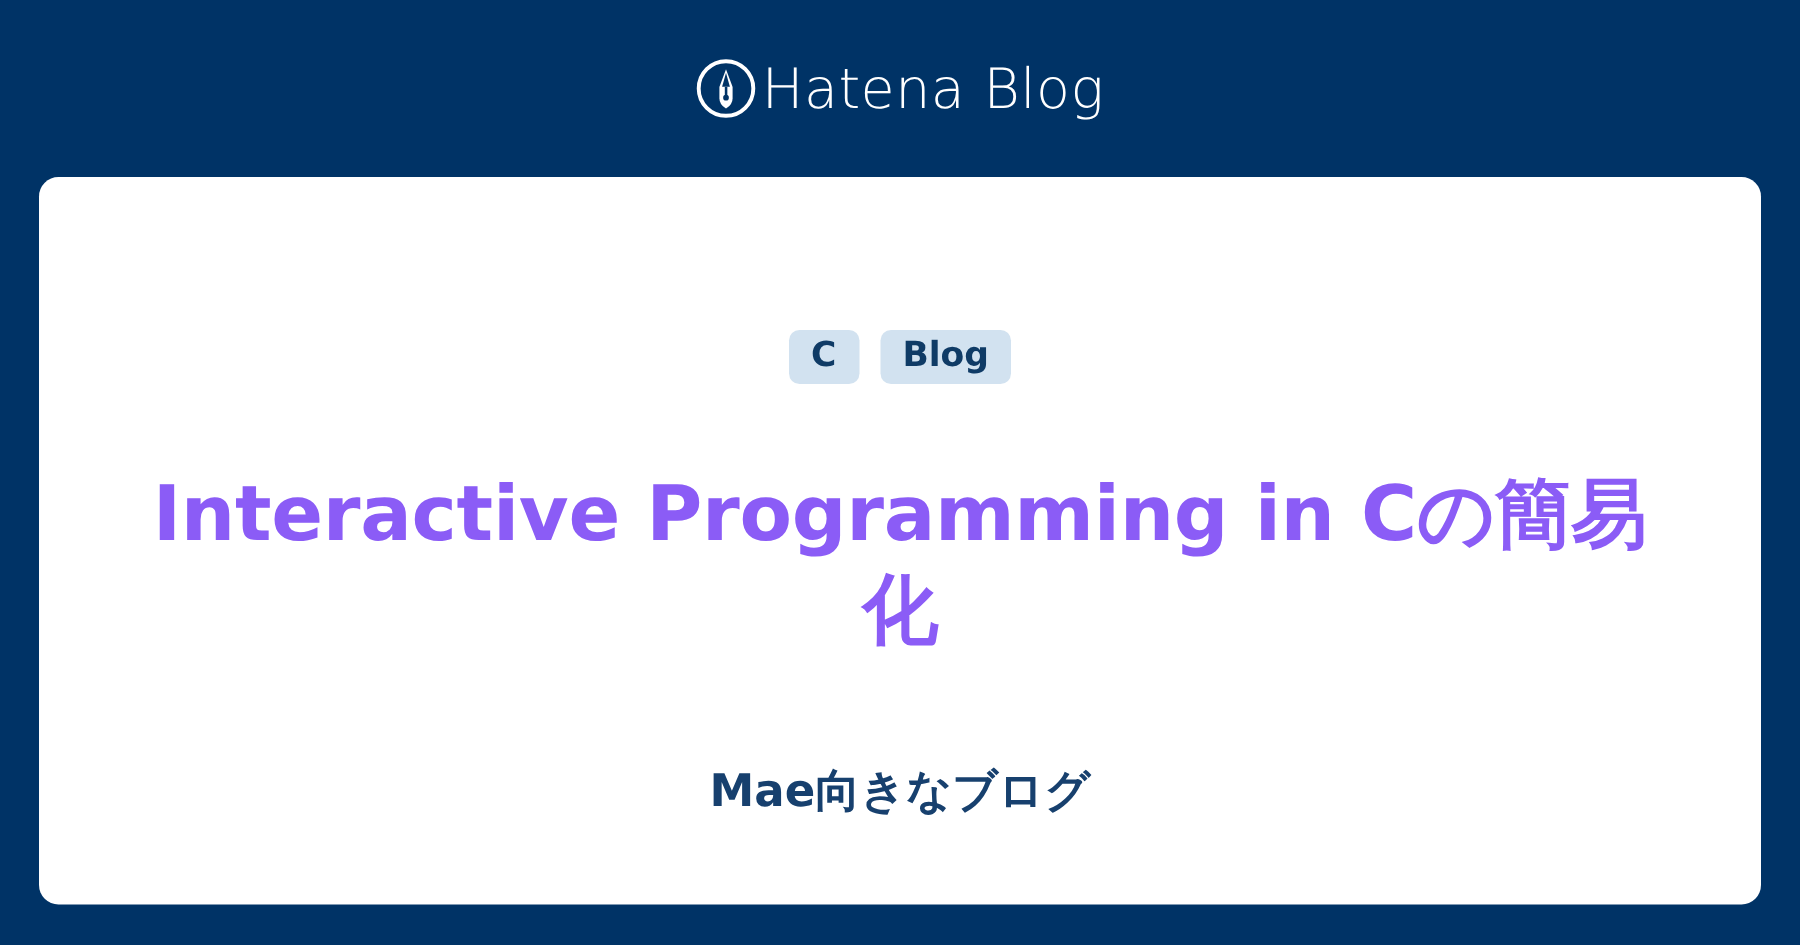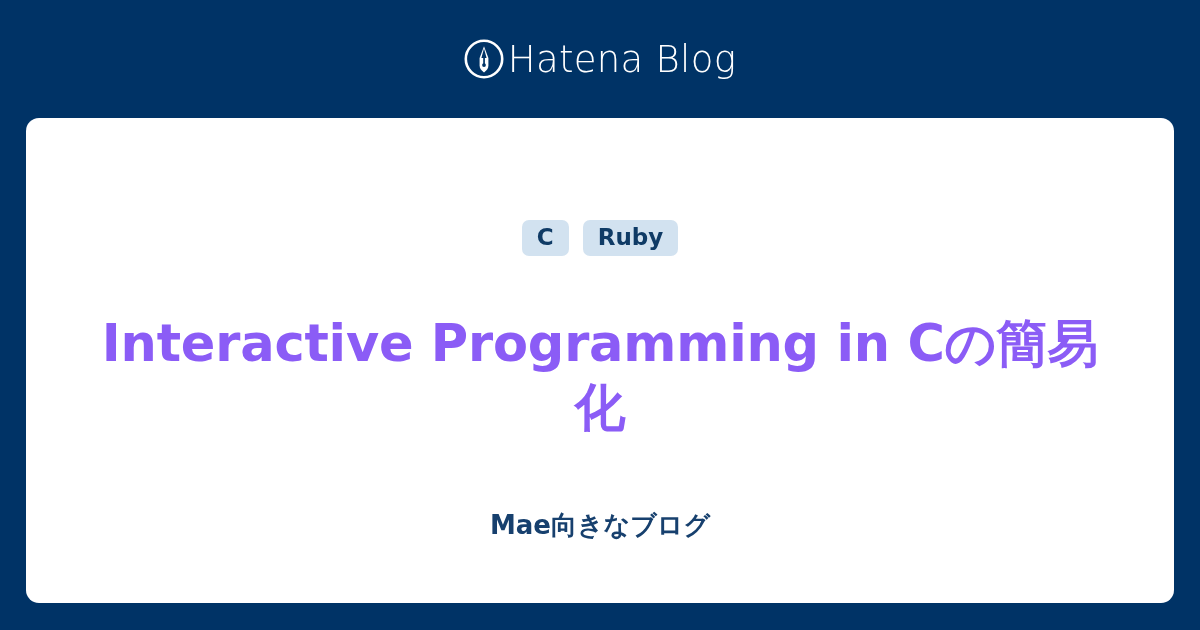--- a/index.html
+++ b/index.html
@@ -107,21 +107,21 @@
   }
 
   
   .blog-name {
     position: absolute;
     top: 392px;
     left: 0;
     width: 100%;
     text-align: center;
     color: #17406e;
-    font-size: 26px;
+    font-size: 30px;
     font-weight: bold;
     line-height: 1.2;
     font-family: "DejaVu Sans", "Liberation Sans", sans-serif;
   }
 </style>
 </head>
 <body>
 
 <div id="og-canvas">
 
@@ -135,21 +135,21 @@
         <circle cx="20" cy="26.1" r="1.9" fill="#003366"></circle>
       </svg>
     </span>
     <span class="brand-title">Hatena Blog</span>
   </div>
 
   <div class="entry-card">
 
     <div class="tag-list">
       <span class="tag-pill">C</span>
-      <span class="tag-pill">Ruby</span>
+      <span class="tag-pill">Blog</span>
     </div>
 
     <h1 class="entry-title">Interactive Programming in Cの簡易化</h1>
 
     <div class="blog-name">Mae向きなブログ</div>
 
   </div>
 </div>
 
 </body></html>

